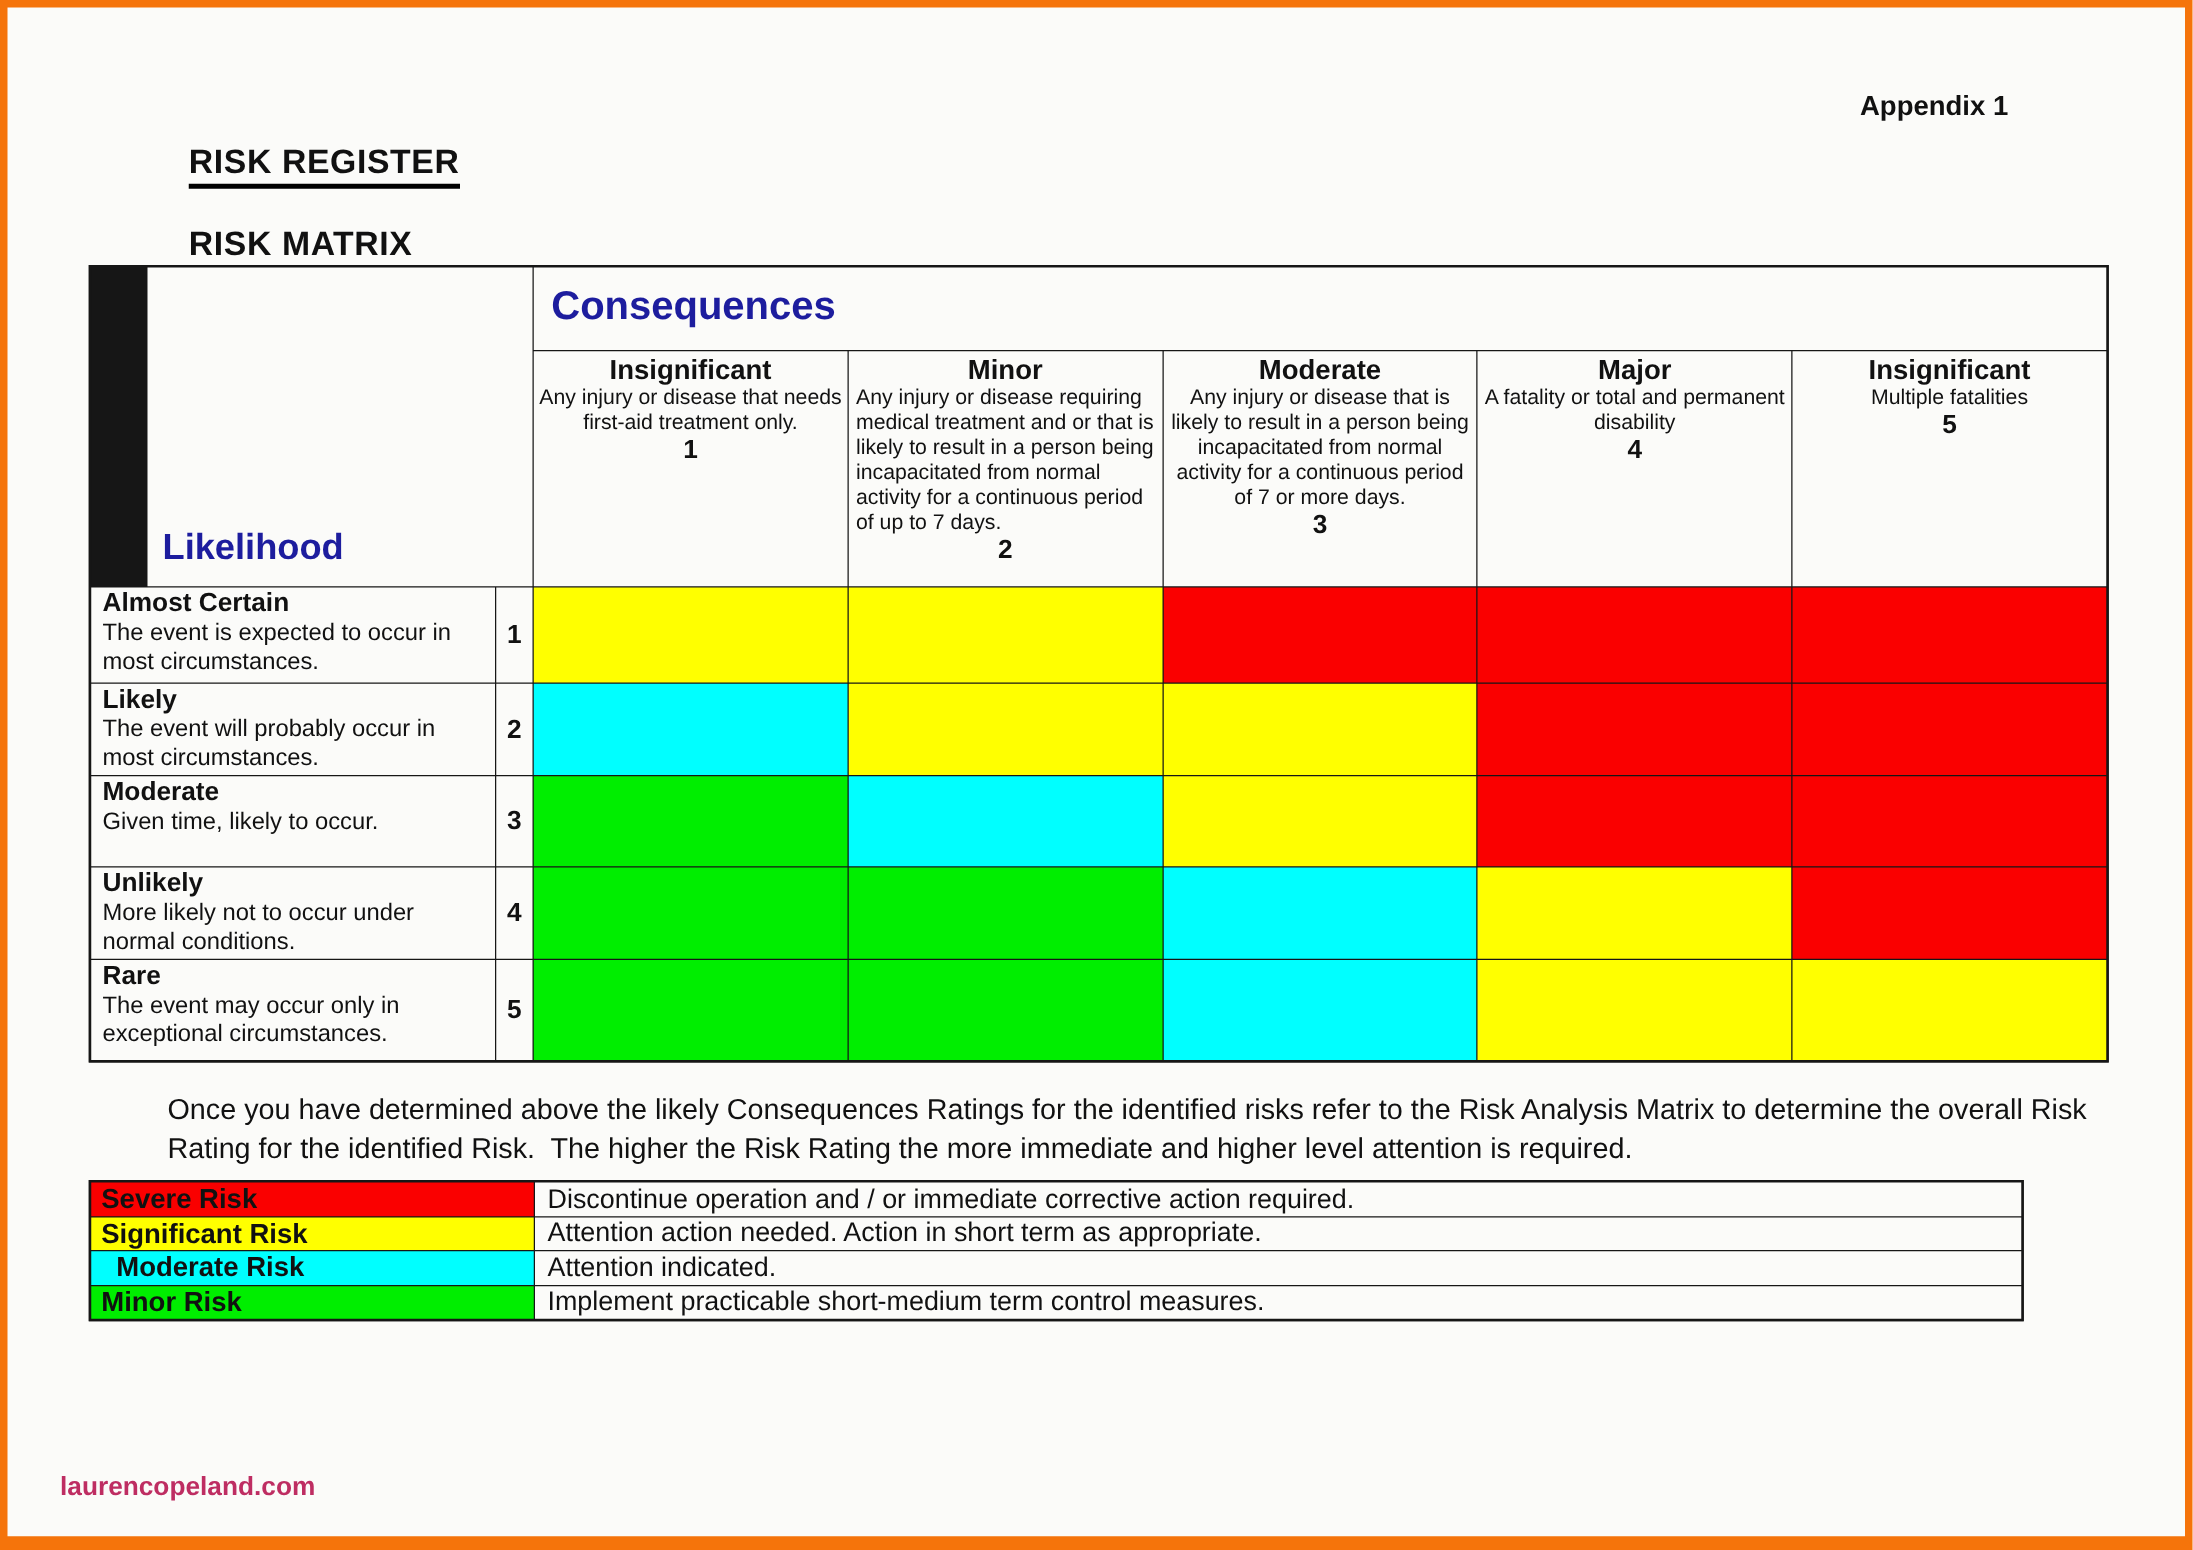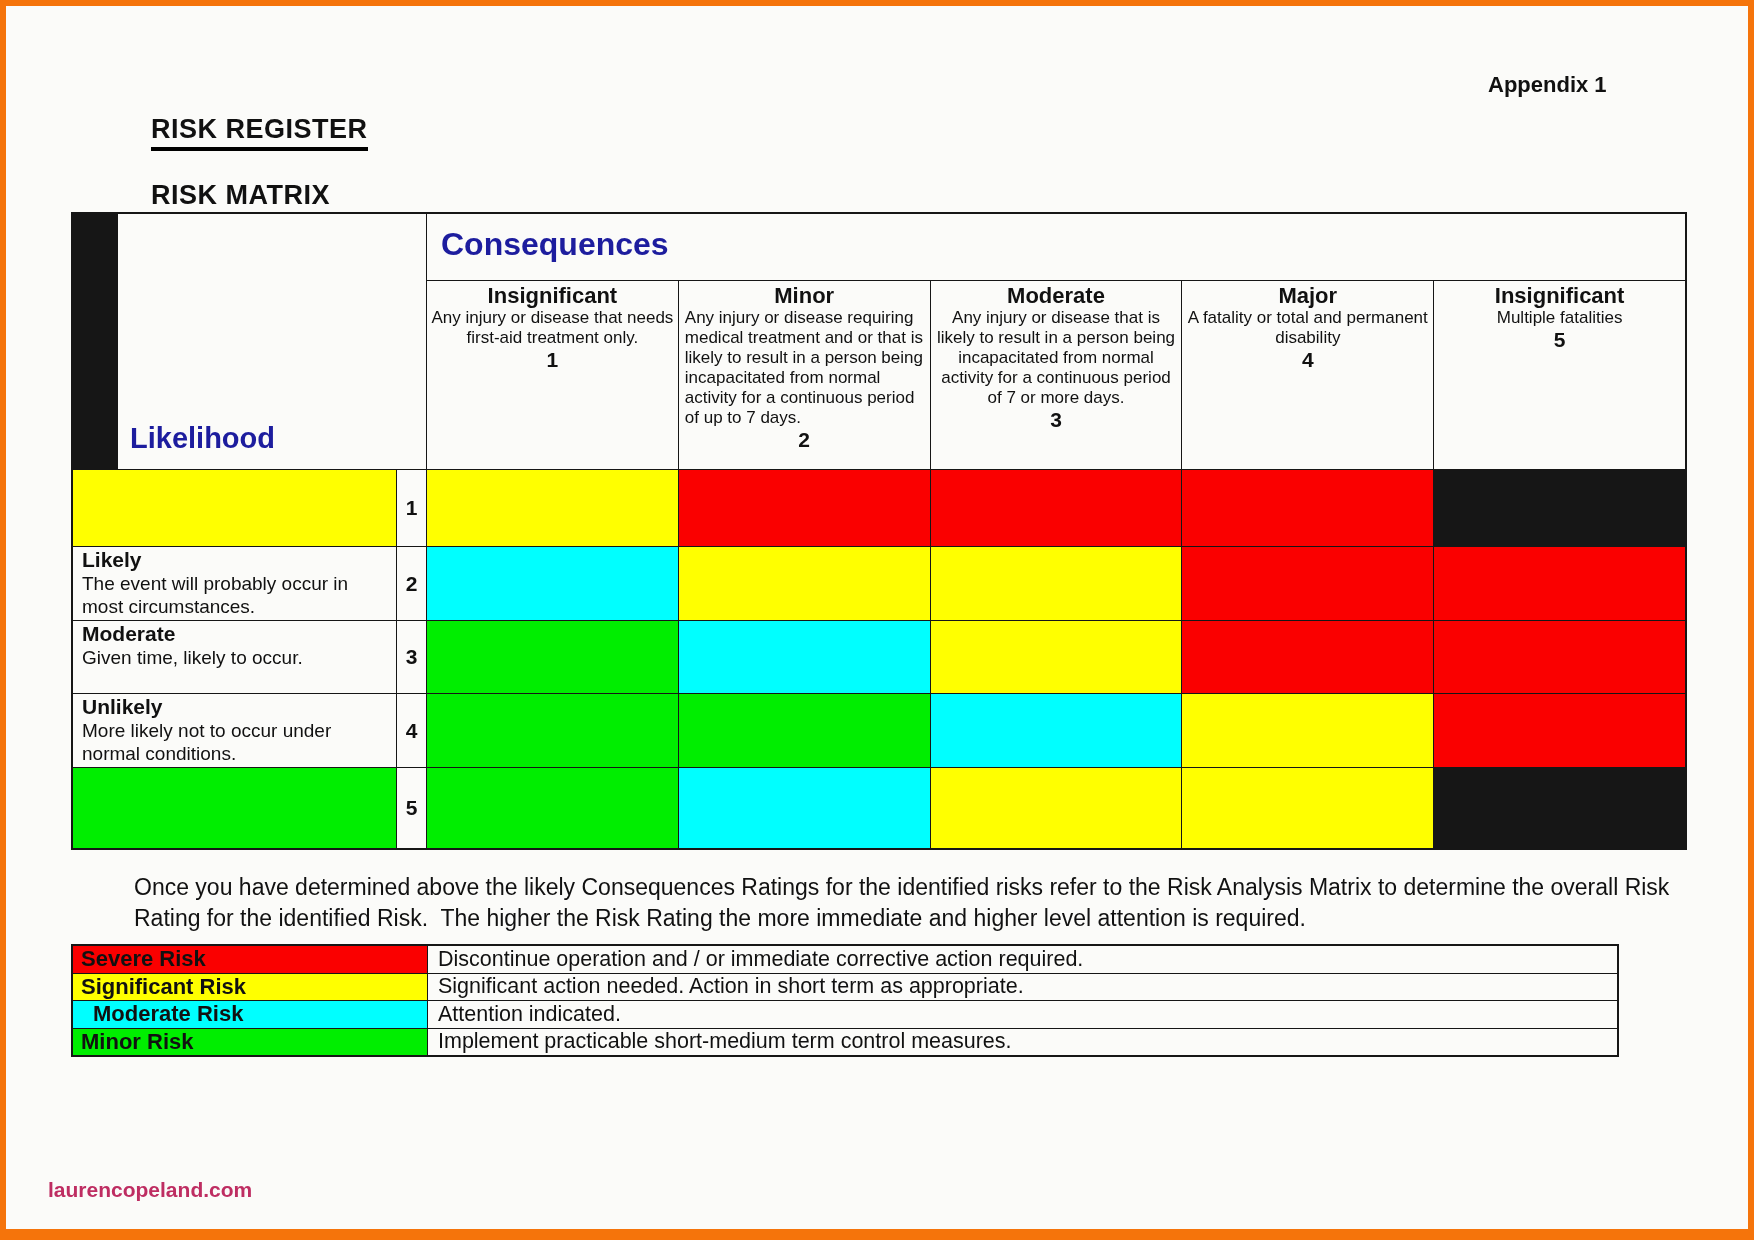--- a/index.html
+++ b/index.html
@@ -96,20 +96,24 @@
     <div class="t">Major</div>
     <div class="d">A fatality or total and permanent disability</div>
     <div class="r">4</div>
   </div>
   <div class="cons-head">
     <div class="t">Insignificant</div>
     <div class="d">Multiple fatalities</div>
     <div class="r">5</div>
   </div>
 
+  <div class="lik-cell r0">
+    <div class="t">Almost Certain</div>
+    <div class="d">The event is expected to occur in most circumstances.</div>
+  </div>
   <div class="num-cell r0">1</div>
   <div class="r0" style="background: rgb(255, 255, 0);"></div>
   <div class="r0" style="background: rgb(255, 255, 0);"></div>
   <div class="r0" style="background: rgb(250, 0, 0);"></div>
   <div class="r0" style="background: rgb(250, 0, 0);"></div>
   <div class="r0" style="background: rgb(250, 0, 0);"></div>
 
   <div class="lik-cell r1">
     <div class="t">Likely</div>
     <div class="d">The event will probably occur in most circumstances.</div>
@@ -136,34 +140,38 @@
     <div class="t">Unlikely</div>
     <div class="d">More likely not to occur under normal conditions.</div>
   </div>
   <div class="num-cell r3">4</div>
   <div class="r3" style="background: rgb(0, 238, 0);"></div>
   <div class="r3" style="background: rgb(0, 238, 0);"></div>
   <div class="r3" style="background: rgb(0, 255, 255);"></div>
   <div class="r3" style="background: rgb(255, 255, 0);"></div>
   <div class="r3" style="background: rgb(250, 0, 0);"></div>
 
+  <div class="lik-cell r4">
+    <div class="t">Rare</div>
+    <div class="d">The event may occur only in exceptional circumstances.</div>
+  </div>
   <div class="num-cell r4">5</div>
   <div class="r4" style="background: rgb(0, 238, 0);"></div>
   <div class="r4" style="background: rgb(0, 238, 0);"></div>
   <div class="r4" style="background: rgb(0, 255, 255);"></div>
   <div class="r4" style="background: rgb(255, 255, 0);"></div>
   <div class="r4" style="background: rgb(255, 255, 0);"></div>
 </div>
 
 <div class="instructions">Once you have determined above the likely Consequences Ratings for the identified risks refer to the Risk Analysis Matrix to determine the overall Risk Rating for the identified Risk.  The higher the Risk Rating the more immediate and higher level attention is required.</div>
 
 <div class="legend">
   <div class="lab" style="background: rgb(250, 0, 0);">Severe Risk</div>
   <div class="act">Discontinue operation and / or immediate corrective action required.</div>
   <div class="lab" style="background: rgb(255, 255, 0);">Significant Risk</div>
-  <div class="act">Significant action needed. Action in short term as appropriate.</div>
+  <div class="act">Attention action needed. Action in short term as appropriate.</div>
   <div class="lab" style="background: rgb(0, 255, 255); padding-left: 20px;">Moderate Risk</div>
   <div class="act">Attention indicated.</div>
   <div class="lab" style="background: rgb(0, 238, 0);">Minor Risk</div>
   <div class="act">Implement practicable short-medium term control measures.</div>
 </div>
 
 <div class="watermark">laurencopeland.com</div>
 
 </body></html>

